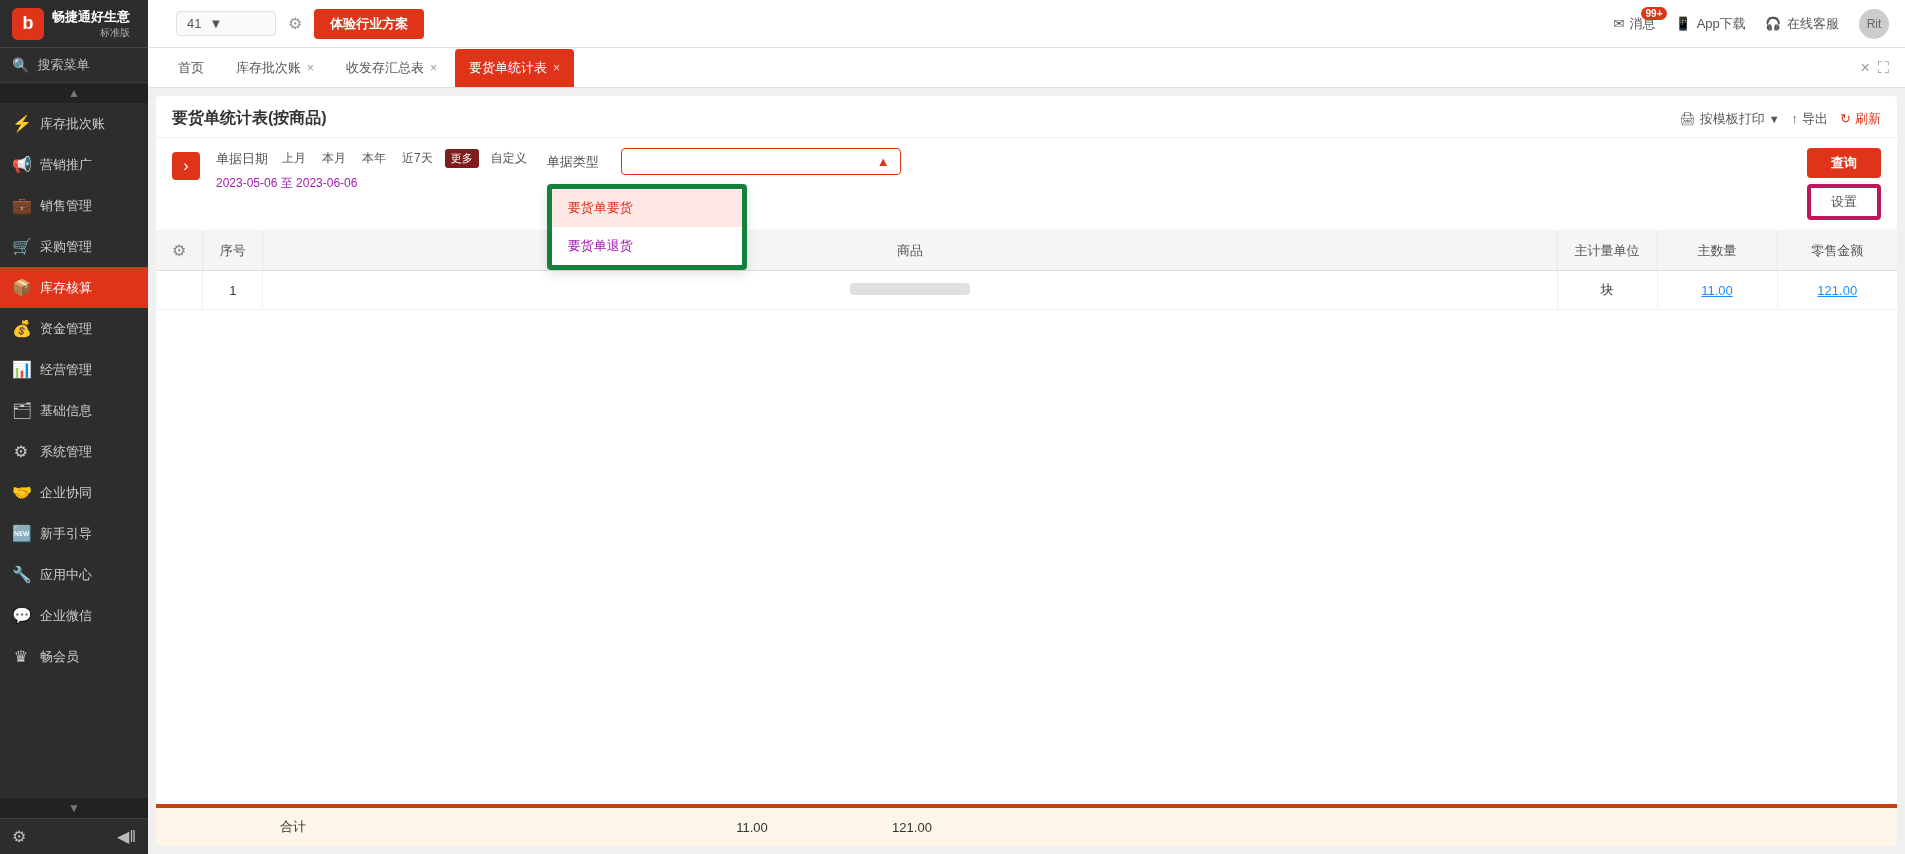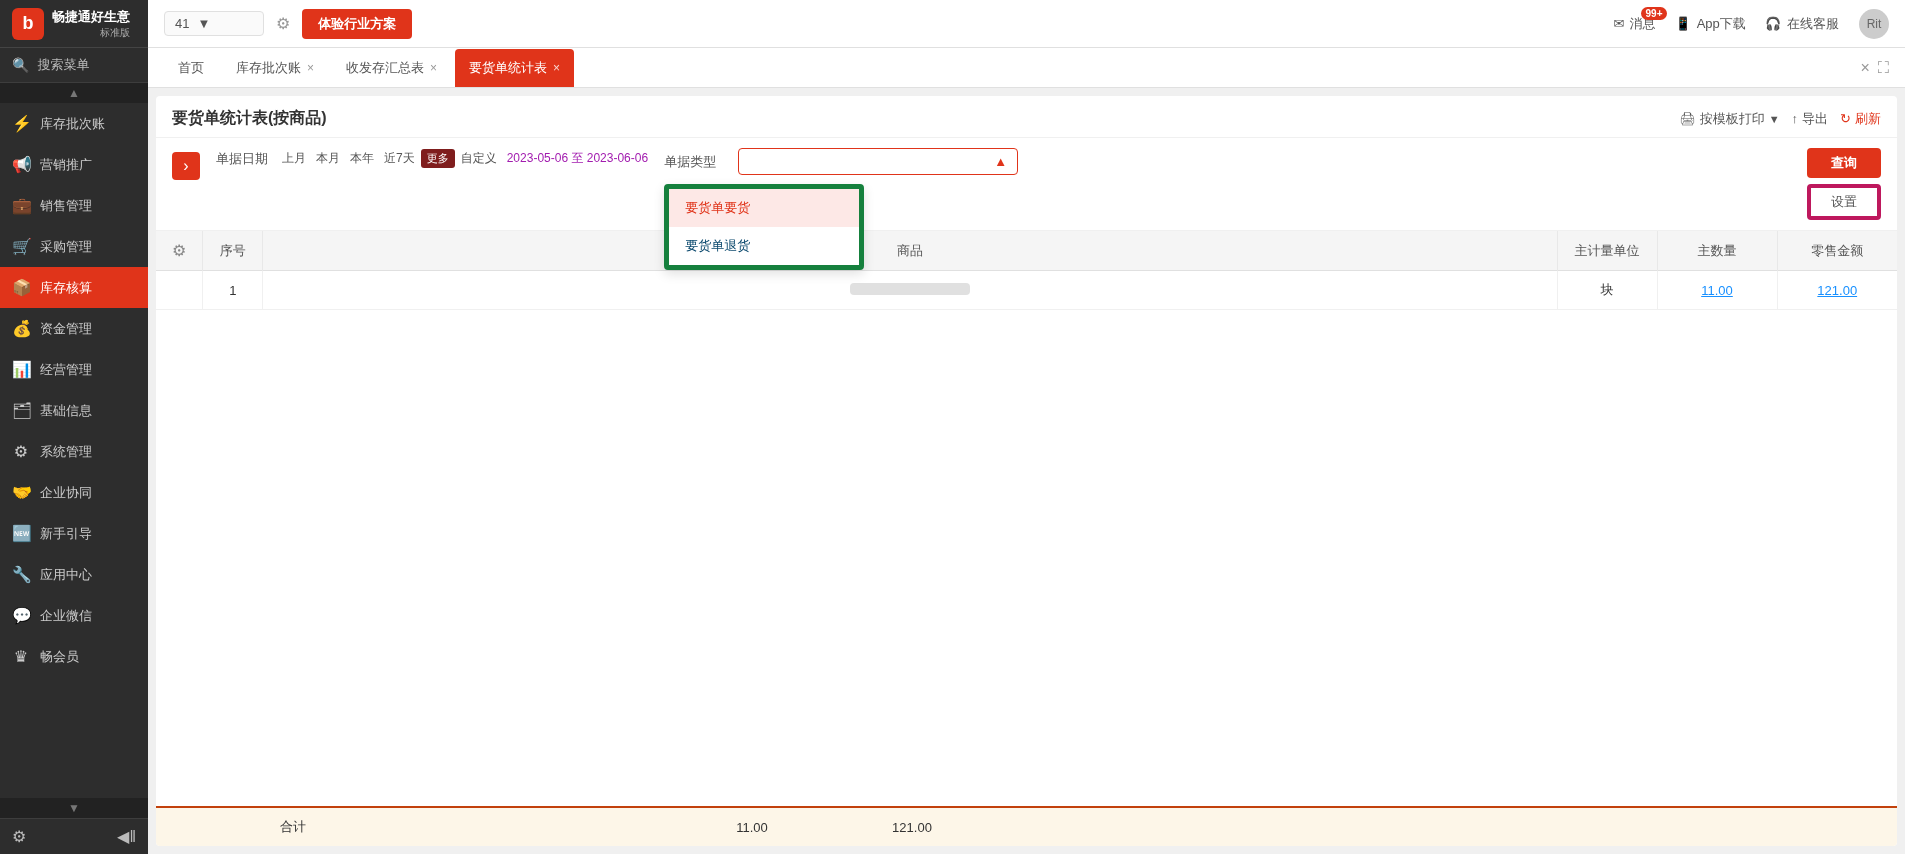--- a/index.html
+++ b/index.html
@@ -93,20 +93,21 @@
       display: flex;
       align-items: center;
       padding: 0 16px;
       border-bottom: 1px solid #e0e0e0;
       justify-content: space-between;
     }
     .topbar-left {
       display: flex;
       align-items: center;
       gap: 12px;
+      margin-left: 12px;
     }
     .topbar-selector {
       display: flex;
       align-items: center;
       border: 1px solid #e0e0e0;
       border-radius: 4px;
       padding: 4px 10px;
       font-size: 13px;
       color: #555;
       background: #fafafa;
@@ -257,37 +258,37 @@
       align-items: center;
       justify-content: center;
       color: white;
       cursor: pointer;
       font-size: 16px;
       flex-shrink: 0;
       margin-top: 4px;
     }
     .filter-group {
       display: flex;
-      flex-direction: row;
+      flex-direction: column;
       gap: 6px;
     }
     .filter-row {
       display: flex;
       align-items: center;
       gap: 10px;
     }
     .filter-label {
       font-size: 13px;
       color: #555;
       white-space: nowrap;
     }
     .date-shortcuts {
       display: flex;
       align-items: center;
-      gap: 2px;
+      gap: 8px;
     }
     .date-shortcut {
       font-size: 12px;
       color: #555;
       cursor: pointer;
       padding: 2px 4px;
     }
     .date-shortcut.active-more {
       background: #7f1d1d;
       color: white;
@@ -334,21 +335,21 @@
       background: white;
       border: 5px solid #15803d;
       border-radius: 4px;
       box-shadow: 0 4px 12px rgba(0,0,0,0.12);
       z-index: 100;
       min-width: 200px;
     }
     .dropdown-item {
       padding: 10px 16px;
       font-size: 13px;
-      color: #0c4a6e;
+      color: #a21caf;
       cursor: pointer;
       display: flex;
       align-items: center;
     }
     .dropdown-item.selected { background: #fde8e6; color: #e0341a; }
 
     .filter-warehouse {
       flex: 1;
       display: flex;
       align-items: center;
@@ -426,21 +427,21 @@
       width: 120px;
       height: 12px;
       background: #e0e0e0;
       border-radius: 4px;
       display: inline-block;
     }
 
     
     .table-footer {
       background: #fdf6e8;
-      border-top: 2px solid #c2410c;
+      border-top: 4px solid #c2410c;
       display: flex;
       align-items: center;
       padding: 10px 16px;
       font-size: 13px;
       color: #333;
     }
     .footer-label { min-width: 200px; padding-left: 8px; }
     .footer-qty { min-width: 120px; text-align: center; margin-left: 120px; }
     .footer-amount { min-width: 120px; text-align: center; margin-left: 40px; }
 

